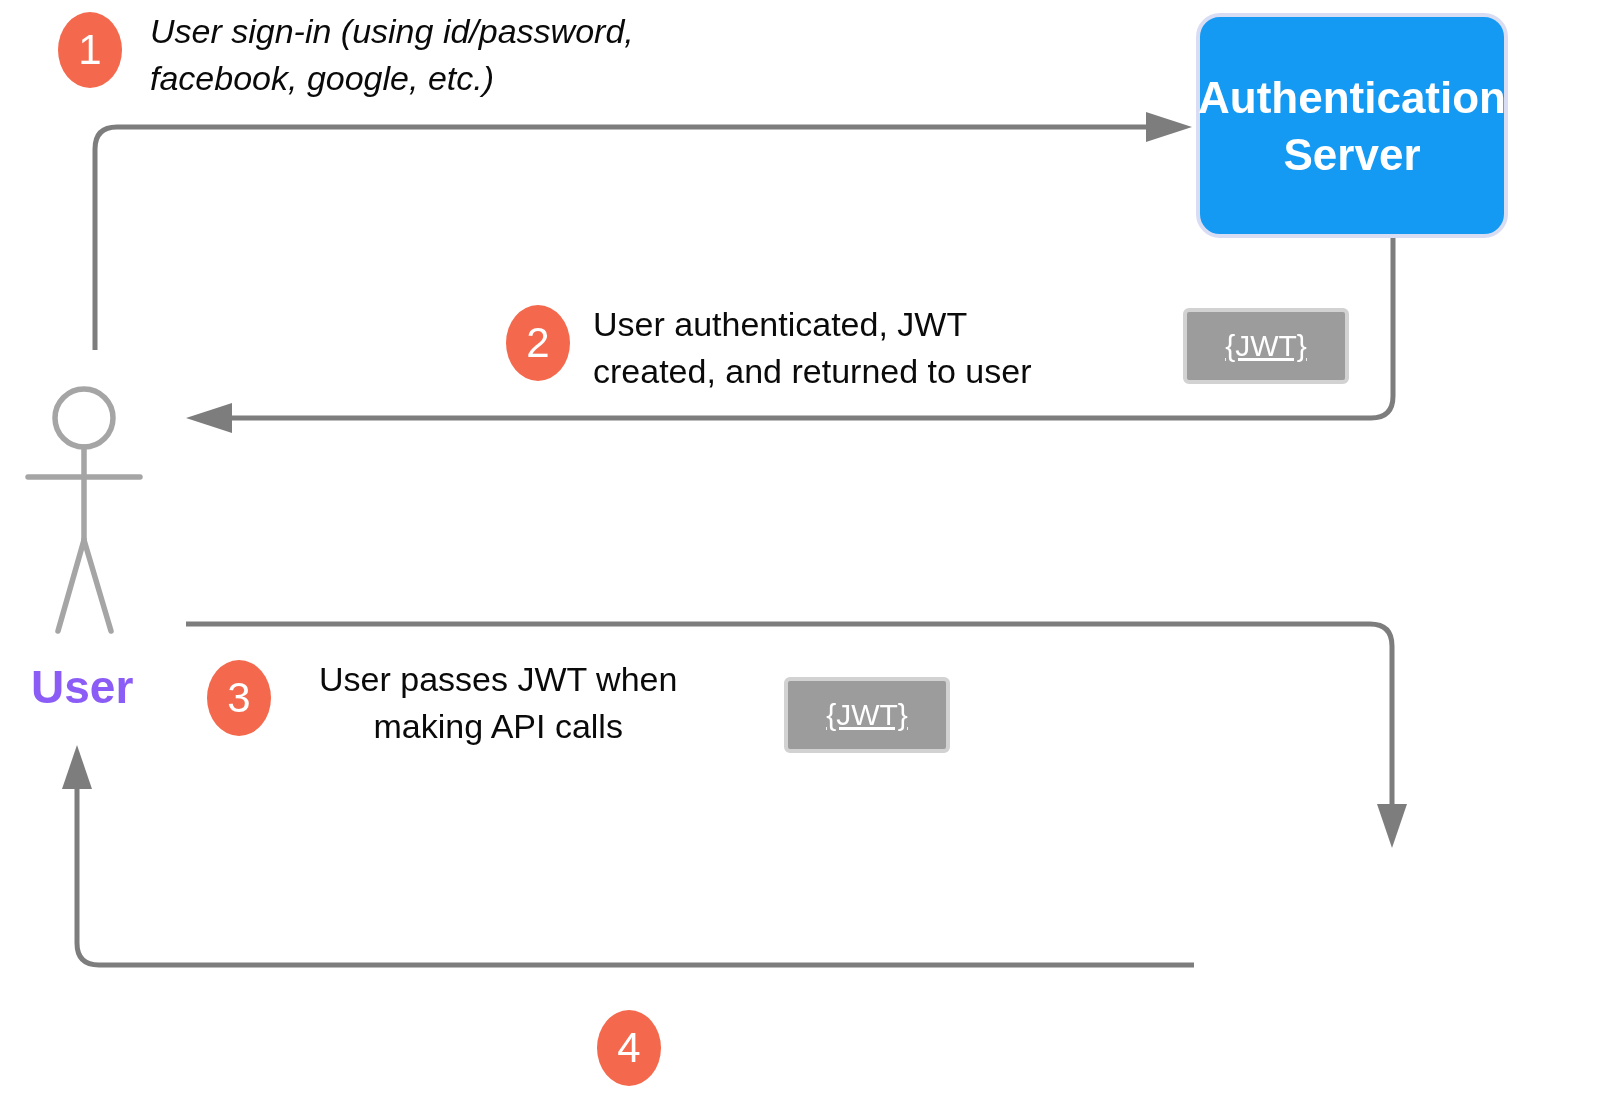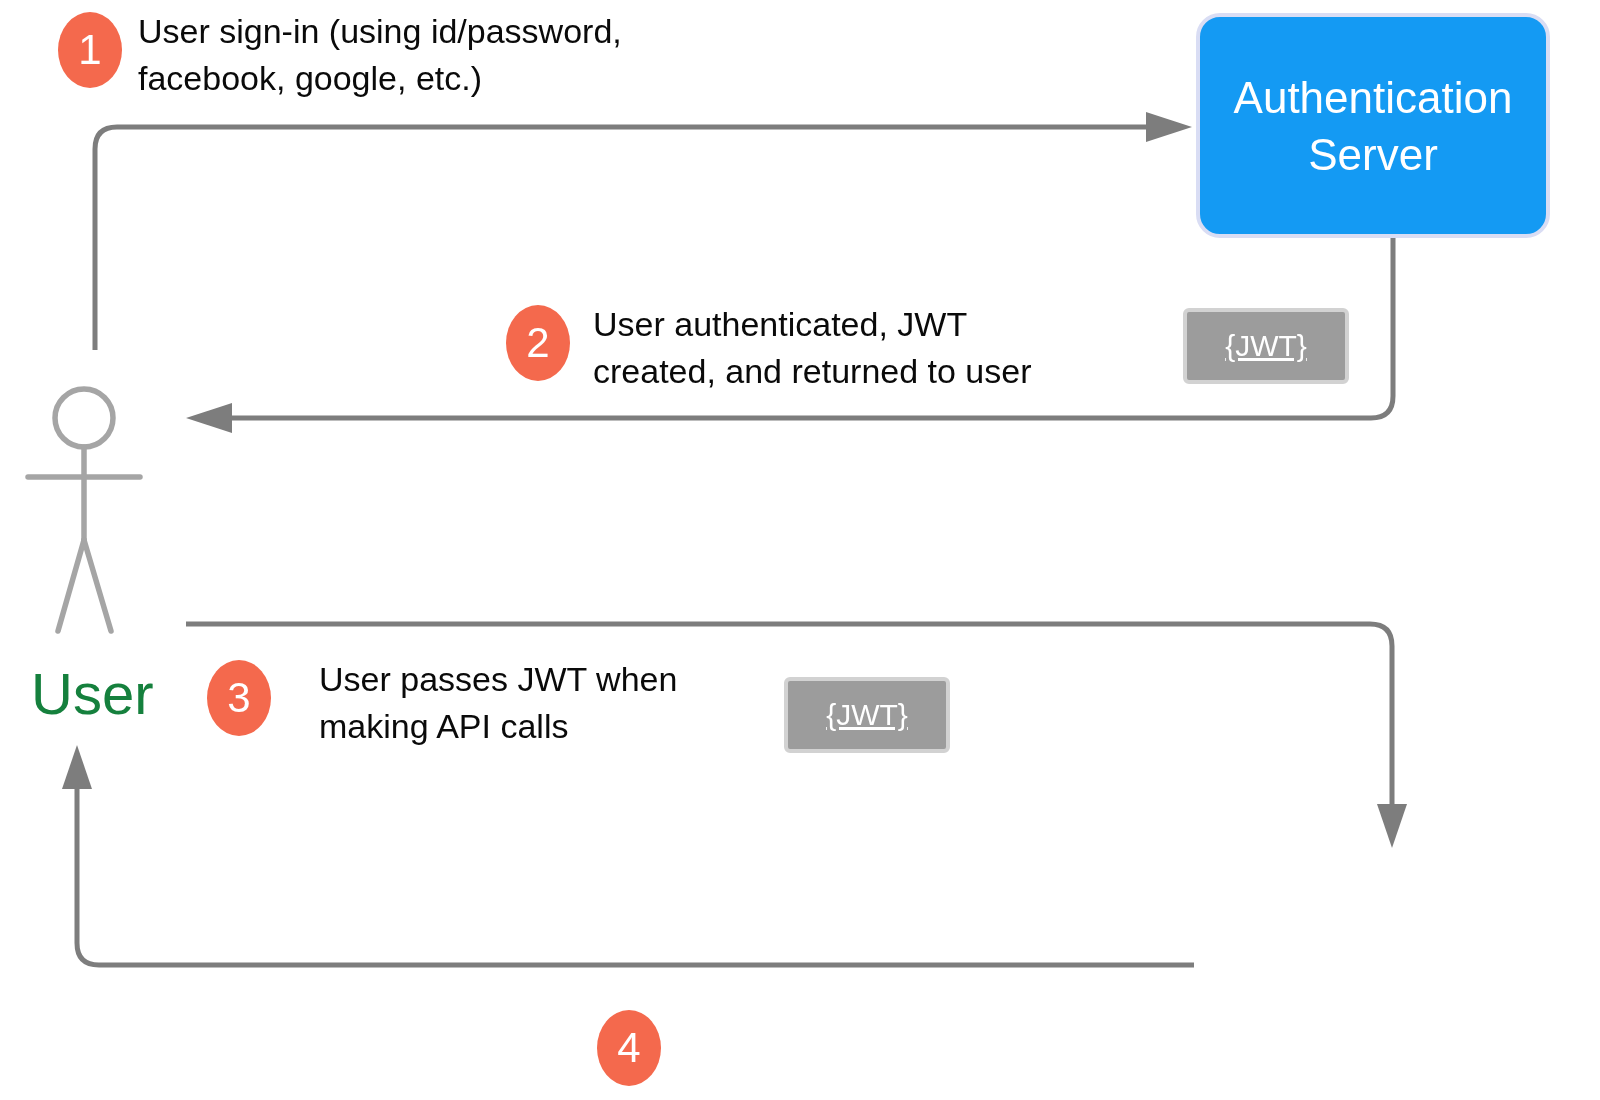--- a/index.html
+++ b/index.html
@@ -30,23 +30,24 @@
     display: flex;
     align-items: center;
     justify-content: center;
     text-align: center;
     color: #ffffff;
     font-size: 44px;
     line-height: 57px;
     border-radius: 24px;
   }
   .node-auth {
-    left: 1196px; top: 13px; width: 354px; height: 225px;
+    left: 1196px; top: 13px; width: 312px; height: 225px;
     background: var(--auth-blue, #149AF3);
     border: 4px solid var(--auth-border, #D9DDF4);
+    font-weight: bold;
   }
   .node-app {
     left: 1195px; top: 852px; width: 395px; height: 229px;
     background: var(--app-green, #8FD04E);
     border: 4px solid var(--app-border, #C9EC9F);
   }
   .node-label { display: block; max-width: 330px; }
   .watermark {
     position: absolute;
     right: 16px; bottom: 12px;
@@ -79,22 +80,23 @@
     background: var(--badge-gray, #9C9C9C);
     border: 4px solid var(--badge-border, #D2D2D2);
     border-radius: 6px;
     color: #ffffff;
     font-size: 30px;
     display: flex; align-items: center; justify-content: center; text-decoration: underline;
   }
   .actor-label {
     position: absolute;
     left: 31px; top: 660px;
-    font-size: 58px;
-    color: #15803d;
+    font-size: 46px;
+    color: #8b5cf6;
+    font-weight: bold;
   }
 </style>
 </head>
 <body>
 
 <div class="canvas">
 
   <svg class="wires" viewBox="0 0 1600 1100">
 
     <g>
@@ -128,37 +130,37 @@
 
   <div class="node node-auth">
     <span class="node-label">Authentication Server</span>
   </div>
 
 
   <div class="actor-label">User</div>
 
   <div class="step" style="left:58px; top:8px;">
     <div class="step-badge">1</div>
-    <div class="step-text" style="margin-left:16px;">
+    <div class="step-text" style="margin-left:28px;font-style:italic;">
       <span>User sign-in (using id/password,</span>
       <span>facebook, google, etc.)</span>
     </div>
   </div>
 
   <div class="step" style="left:506px; top:301px;">
     <div class="step-badge">2</div>
     <div class="step-text" style="margin-left:23px;">
       <span>User authenticated, JWT</span>
       <span>created, and returned to user</span>
     </div>
   </div>
 
   <div class="step" style="left:207px; top:656px;">
     <div class="step-badge">3</div>
-    <div class="step-text" style="margin-left:48px;">
+    <div class="step-text" style="margin-left:48px;text-align:center;">
       <span>User passes JWT when</span>
       <span>making API calls</span>
     </div>
   </div>
 
   <div class="step" style="left:597px; top:1006px;">
     <div class="step-badge">4</div>
   </div>
 
   <div class="jwt-badge" style="left:1183px; top:308px;">{JWT}</div>

